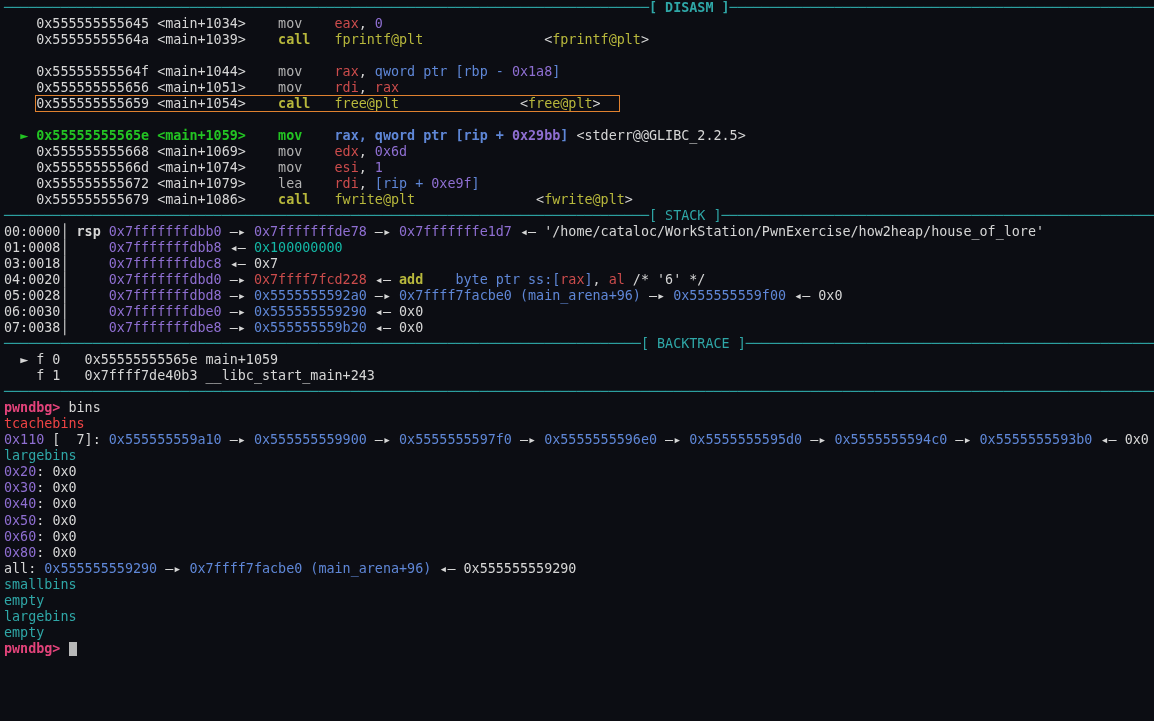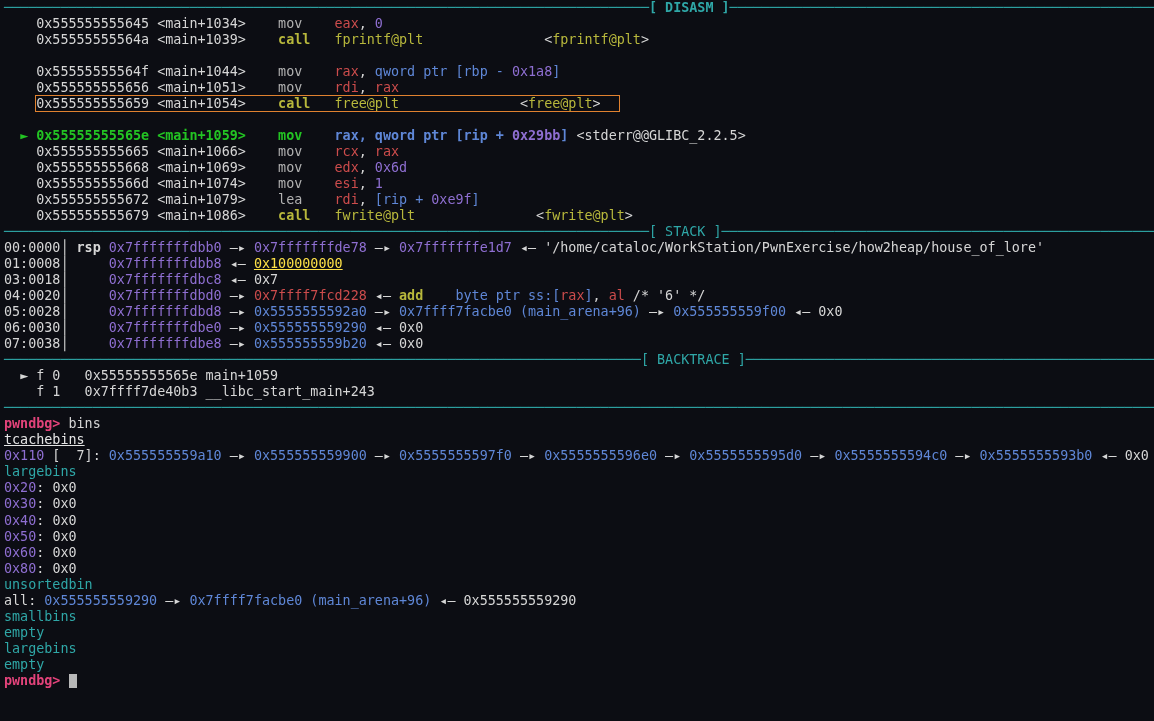--- a/index.html
+++ b/index.html
@@ -40,54 +40,52 @@
     <div>
       <div class="line"><span style="color: rgb(47, 167, 167);">────────────────────────────────────────────────────────────────────────────────</span><span style="color: rgb(47, 167, 167); font-weight: bold;">[ DISASM ]</span><span style="color: rgb(47, 167, 167);">─────────────────────────────────────────────────────</span></div>
       <div class="line"><span style="color: rgb(214, 214, 214);">    0x555555555645 &lt;main+1034&gt;    </span><span style="color: rgb(178, 178, 178);">mov</span><span style="color: rgb(214, 214, 214);">    </span><span style="color: rgb(204, 76, 76);">eax</span><span style="color: rgb(214, 214, 214);">, </span><span style="color: rgb(143, 111, 210);">0</span></div>
       <div class="line"><span style="color: rgb(214, 214, 214);">    0x55555555564a &lt;main+1039&gt;    </span><span class="b" style="color: rgb(184, 184, 60);">call</span><span style="color: rgb(214, 214, 214);">   </span><span style="color: rgb(184, 184, 60);">fprintf@plt</span><span style="color: rgb(214, 214, 214);">               </span><span style="color: rgb(214, 214, 214);">&lt;</span><span style="color: rgb(184, 184, 60);">fprintf@plt</span><span style="color: rgb(214, 214, 214);">&gt;</span></div>
       <div class="line"><span style="color: rgb(214, 214, 214);"> </span></div>
       <div class="line"><span style="color: rgb(214, 214, 214);">    0x55555555564f &lt;main+1044&gt;    </span><span style="color: rgb(178, 178, 178);">mov</span><span style="color: rgb(214, 214, 214);">    </span><span style="color: rgb(204, 76, 76);">rax</span><span style="color: rgb(214, 214, 214);">, </span><span style="color: rgb(95, 135, 215);">qword ptr [rbp - </span><span style="color: rgb(143, 111, 210);">0x1a8</span><span style="color: rgb(95, 135, 215);">]</span></div>
       <div class="line"><span style="color: rgb(214, 214, 214);">    0x555555555656 &lt;main+1051&gt;    </span><span style="color: rgb(178, 178, 178);">mov</span><span style="color: rgb(214, 214, 214);">    </span><span style="color: rgb(204, 76, 76);">rdi</span><span style="color: rgb(214, 214, 214);">, </span><span style="color: rgb(204, 76, 76);">rax</span></div>
       <div class="line"><span style="color: rgb(214, 214, 214);">    </span><span class="hlbox" style="outline-color: rgb(224, 129, 47);"><span style="color: rgb(214, 214, 214);">0x555555555659 &lt;main+1054&gt;    </span><span class="b" style="color: rgb(184, 184, 60);">call</span><span style="color: rgb(214, 214, 214);">   </span><span style="color: rgb(184, 184, 60);">free@plt</span><span style="color: rgb(214, 214, 214);">               </span><span style="color: rgb(214, 214, 214);">&lt;</span><span style="color: rgb(184, 184, 60);">free@plt</span><span style="color: rgb(214, 214, 214);">&gt;</span></span></div>
       <div class="line"><span style="color: rgb(214, 214, 214);"> </span></div>
       <div class="line"><span style="color: rgb(214, 214, 214);">  </span><span class="b" style="color: rgb(35, 196, 35);">►</span><span style="color: rgb(214, 214, 214);"> </span><span class="b" style="color: rgb(35, 196, 35);">0x55555555565e &lt;main+1059&gt;</span><span style="color: rgb(214, 214, 214);">    </span><span class="b" style="color: rgb(35, 196, 35);">mov</span><span style="color: rgb(214, 214, 214);">    </span><span class="b" style="color: rgb(95, 135, 215);">rax, qword ptr [rip + </span><span class="b" style="color: rgb(143, 111, 210);">0x29bb</span><span class="b" style="color: rgb(95, 135, 215);">]</span><span style="color: rgb(214, 214, 214);"> </span><span style="color: rgb(214, 214, 214);">&lt;stderr@@GLIBC_2.2.5&gt;</span></div>
-      <div class="line"><span style="color: rgb(214, 214, 214);">    0x555555555665 &lt;main+1066&gt;    </span><span style="color: rgb(178, 178, 178);">mov</span><span style="color: rgb(214, 214, 214);">    </span><span style="color: rgb(204, 76, 76);">rcx</span><span style="color: rgb(214, 214, 214);">, </span><span style="color: rgb(204, 76, 76);">rax</span></div>
       <div class="line"><span style="color: rgb(214, 214, 214);">    0x555555555668 &lt;main+1069&gt;    </span><span style="color: rgb(178, 178, 178);">mov</span><span style="color: rgb(214, 214, 214);">    </span><span style="color: rgb(204, 76, 76);">edx</span><span style="color: rgb(214, 214, 214);">, </span><span style="color: rgb(143, 111, 210);">0x6d</span></div>
       <div class="line"><span style="color: rgb(214, 214, 214);">    0x55555555566d &lt;main+1074&gt;    </span><span style="color: rgb(178, 178, 178);">mov</span><span style="color: rgb(214, 214, 214);">    </span><span style="color: rgb(204, 76, 76);">esi</span><span style="color: rgb(214, 214, 214);">, </span><span style="color: rgb(143, 111, 210);">1</span></div>
       <div class="line"><span style="color: rgb(214, 214, 214);">    0x555555555672 &lt;main+1079&gt;    </span><span style="color: rgb(178, 178, 178);">lea</span><span style="color: rgb(214, 214, 214);">    </span><span style="color: rgb(204, 76, 76);">rdi</span><span style="color: rgb(214, 214, 214);">, </span><span style="color: rgb(95, 135, 215);">[rip + </span><span style="color: rgb(143, 111, 210);">0xe9f</span><span style="color: rgb(95, 135, 215);">]</span></div>
       <div class="line"><span style="color: rgb(214, 214, 214);">    0x555555555679 &lt;main+1086&gt;    </span><span class="b" style="color: rgb(184, 184, 60);">call</span><span style="color: rgb(214, 214, 214);">   </span><span style="color: rgb(184, 184, 60);">fwrite@plt</span><span style="color: rgb(214, 214, 214);">               </span><span style="color: rgb(214, 214, 214);">&lt;</span><span style="color: rgb(184, 184, 60);">fwrite@plt</span><span style="color: rgb(214, 214, 214);">&gt;</span></div>
     </div>
     <div>
       <div class="line"><span style="color: rgb(47, 167, 167);">────────────────────────────────────────────────────────────────────────────────</span><span style="color: rgb(47, 167, 167);">[ STACK ]</span><span style="color: rgb(47, 167, 167);">──────────────────────────────────────────────────────</span></div>
       <div class="line"><span style="color: rgb(214, 214, 214);">00:0000</span><span style="color: rgb(214, 214, 214);">│ </span><span class="b" style="color: rgb(214, 214, 214);">rsp</span><span style="color: rgb(214, 214, 214);"> </span><span style="color: rgb(143, 111, 210);">0x7fffffffdbb0</span><span style="color: rgb(214, 214, 214);"> —▸ </span><span style="color: rgb(143, 111, 210);">0x7fffffffde78</span><span style="color: rgb(214, 214, 214);"> —▸ </span><span style="color: rgb(143, 111, 210);">0x7fffffffe1d7</span><span style="color: rgb(214, 214, 214);"> ◂— </span><span style="color: rgb(214, 214, 214);">'/home/cataloc/WorkStation/PwnExercise/how2heap/house_of_lore'</span></div>
-      <div class="line"><span style="color: rgb(214, 214, 214); margin-top: 18px;">01:0008</span><span style="color: rgb(214, 214, 214);">│     </span><span style="color: rgb(143, 111, 210);">0x7fffffffdbb8</span><span style="color: rgb(214, 214, 214);"> ◂— </span><span style="color: #fde047; text-decoration: underline;">0x100000000</span></div>
+      <div class="line"><span style="color: rgb(214, 214, 214); margin-top: 18px;">01:0008</span><span style="color: rgb(214, 214, 214);">│     </span><span style="color: rgb(143, 111, 210);">0x7fffffffdbb8</span><span style="color: rgb(214, 214, 214);"> ◂— </span><span style="color: #14b8a6;">0x100000000</span></div>
       <div class="line"><span style="color: rgb(214, 214, 214);">03:0018</span><span style="color: rgb(214, 214, 214);">│     </span><span style="color: rgb(143, 111, 210);">0x7fffffffdbc8</span><span style="color: rgb(214, 214, 214);"> ◂— </span><span style="color: rgb(214, 214, 214);">0x7</span></div>
       <div class="line"><span style="color: rgb(214, 214, 214);">04:0020</span><span style="color: rgb(214, 214, 214);">│     </span><span style="color: rgb(143, 111, 210);">0x7fffffffdbd0</span><span style="color: rgb(214, 214, 214);"> —▸ </span><span style="color: rgb(204, 76, 76);">0x7ffff7fcd228</span><span style="color: rgb(214, 214, 214);"> ◂— </span><span class="b" style="color: rgb(184, 184, 60);">add</span><span style="color: rgb(214, 214, 214);">    </span><span style="color: rgb(95, 135, 215);">byte ptr ss:[</span><span style="color: rgb(204, 76, 76);">rax</span><span style="color: rgb(95, 135, 215);">]</span><span style="color: rgb(214, 214, 214);">, </span><span style="color: rgb(204, 76, 76);">al</span><span style="color: rgb(214, 214, 214);"> /* '6' */</span></div>
       <div class="line"><span style="color: rgb(214, 214, 214);">05:0028</span><span style="color: rgb(214, 214, 214);">│     </span><span style="color: rgb(143, 111, 210);">0x7fffffffdbd8</span><span style="color: rgb(214, 214, 214);"> —▸ </span><span style="color: rgb(95, 135, 215);">0x5555555592a0</span><span style="color: rgb(214, 214, 214);"> —▸ </span><span style="color: rgb(95, 135, 215);">0x7ffff7facbe0</span><span style="color: rgb(95, 135, 215);"> (main_arena+96)</span><span style="color: rgb(214, 214, 214);"> —▸ </span><span style="color: rgb(95, 135, 215);">0x555555559f00</span><span style="color: rgb(214, 214, 214);"> ◂— </span><span style="color: rgb(214, 214, 214);">0x0</span></div>
       <div class="line"><span style="color: rgb(214, 214, 214);">06:0030</span><span style="color: rgb(214, 214, 214);">│     </span><span style="color: rgb(143, 111, 210);">0x7fffffffdbe0</span><span style="color: rgb(214, 214, 214);"> —▸ </span><span style="color: rgb(95, 135, 215);">0x555555559290</span><span style="color: rgb(214, 214, 214);"> ◂— </span><span style="color: rgb(214, 214, 214);">0x0</span></div>
       <div class="line"><span style="color: rgb(214, 214, 214);">07:0038</span><span style="color: rgb(214, 214, 214);">│     </span><span style="color: rgb(143, 111, 210);">0x7fffffffdbe8</span><span style="color: rgb(214, 214, 214);"> —▸ </span><span style="color: rgb(95, 135, 215);">0x555555559b20</span><span style="color: rgb(214, 214, 214);"> ◂— </span><span style="color: rgb(214, 214, 214);">0x0</span></div>
     </div>
     <div>
       <div class="line"><span style="color: rgb(47, 167, 167);">───────────────────────────────────────────────────────────────────────────────</span><span style="color: rgb(47, 167, 167);">[ BACKTRACE ]</span><span style="color: rgb(47, 167, 167);">───────────────────────────────────────────────────</span></div>
       <div class="line"><span style="color: rgb(214, 214, 214);">  </span><span style="color: rgb(214, 214, 214);">►</span><span style="color: rgb(214, 214, 214);"> </span><span style="color: rgb(214, 214, 214);">f 0   0x55555555565e main+1059</span></div>
       <div class="line"><span style="color: rgb(214, 214, 214);">    f 1   0x7ffff7de40b3 __libc_start_main+243</span></div>
     </div>
     <div>
       <div class="line"><span style="color: rgb(47, 167, 167);">───────────────────────────────────────────────────────────────────────────────────────────────────────────────────────────────────────────────</span></div>
       <div class="line"><span class="b" style="color: rgb(226, 67, 122);">pwndbg&gt; </span><span style="color: rgb(214, 214, 214); margin-top: 36px;">bins</span></div>
-      <div class="line"><span style="color: #e5e5e5; text-decoration: underline;">tcachebins</span></div>
+      <div class="line"><span style="color: #ef4444;">tcachebins</span></div>
       <div class="line"><span style="color: rgb(143, 111, 210);">0x110</span><span style="color: rgb(214, 214, 214);"> [  7]: </span><span style="color: rgb(95, 135, 215);">0x555555559a10</span><span style="color: rgb(214, 214, 214);"> —▸ </span><span style="color: rgb(95, 135, 215);">0x555555559900</span><span style="color: rgb(214, 214, 214);"> —▸ </span><span style="color: rgb(95, 135, 215);">0x5555555597f0</span><span style="color: rgb(214, 214, 214);"> —▸ </span><span style="color: rgb(95, 135, 215);">0x5555555596e0</span><span style="color: rgb(214, 214, 214);"> —▸ </span><span style="color: rgb(95, 135, 215);">0x5555555595d0</span><span style="color: rgb(214, 214, 214);"> —▸ </span><span style="color: rgb(95, 135, 215);">0x5555555594c0</span><span style="color: rgb(214, 214, 214);"> —▸ </span><span style="color: rgb(95, 135, 215);">0x5555555593b0</span><span style="color: rgb(214, 214, 214);"> ◂— </span><span style="color: rgb(214, 214, 214);">0x0</span></div>
       <div class="line"><span style="color: rgb(47, 167, 167);">largebins</span></div>
       <div class="line"><span style="color: rgb(143, 111, 210);">0x20</span><span style="color: rgb(214, 214, 214);">: </span><span style="color: rgb(214, 214, 214);">0x0</span></div>
       <div class="line"><span style="color: rgb(143, 111, 210);">0x30</span><span style="color: rgb(214, 214, 214);">: </span><span style="color: rgb(214, 214, 214);">0x0</span></div>
       <div class="line"><span style="color: rgb(143, 111, 210);">0x40</span><span style="color: rgb(214, 214, 214);">: </span><span style="color: rgb(214, 214, 214);">0x0</span></div>
       <div class="line"><span style="color: rgb(143, 111, 210);">0x50</span><span style="color: rgb(214, 214, 214);">: </span><span style="color: rgb(214, 214, 214);">0x0</span></div>
       <div class="line"><span style="color: rgb(143, 111, 210);">0x60</span><span style="color: rgb(214, 214, 214);">: </span><span style="color: rgb(214, 214, 214);">0x0</span></div>
       <div class="line"><span style="color: rgb(143, 111, 210);">0x80</span><span style="color: rgb(214, 214, 214);">: </span><span style="color: rgb(214, 214, 214);">0x0</span></div>
-      <div class="line"><span style="color: rgb(47, 167, 167);">unsortedbin</span></div>
       <div class="line"><span style="color: rgb(214, 214, 214);">all</span><span style="color: rgb(214, 214, 214);">: </span><span style="color: rgb(95, 135, 215);">0x555555559290</span><span style="color: rgb(214, 214, 214);"> —▸ </span><span style="color: rgb(95, 135, 215);">0x7ffff7facbe0</span><span style="color: rgb(95, 135, 215);"> (main_arena+96)</span><span style="color: rgb(214, 214, 214);"> ◂— </span><span style="color: rgb(214, 214, 214);">0x555555559290</span></div>
       <div class="line"><span style="color: rgb(47, 167, 167);">smallbins</span></div>
       <div class="line"><span style="color: rgb(47, 167, 167);">empty</span></div>
       <div class="line"><span style="color: rgb(47, 167, 167);">largebins</span></div>
       <div class="line"><span style="color: rgb(47, 167, 167);">empty</span></div>
       <div class="line"><span class="b" style="color: rgb(226, 67, 122);">pwndbg&gt; </span><span class="cursor" style="background: rgb(184, 184, 184);"></span></div>
     </div>
   </div>
 
 </body></html>

